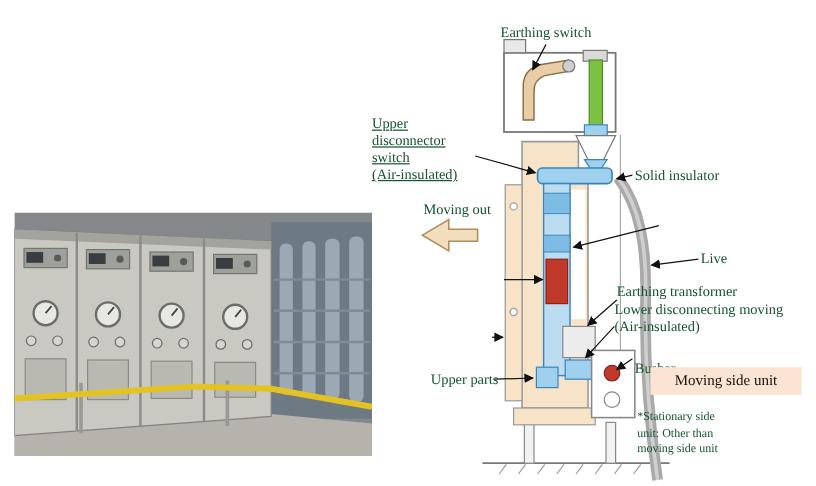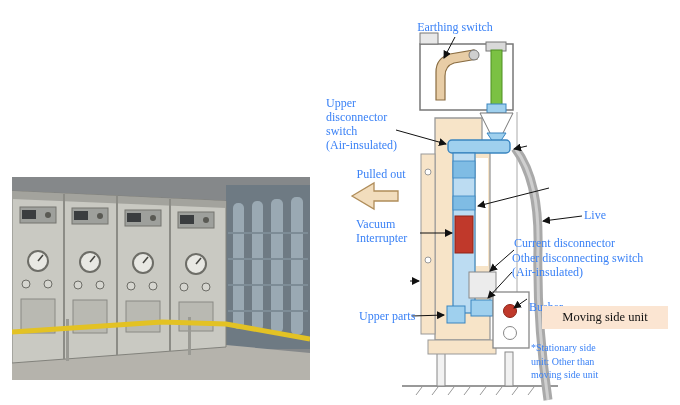--- a/index.html
+++ b/index.html
@@ -13,21 +13,21 @@
   }
   .stage { position:absolute; inset:0; }
   .photo-wrap { position:absolute; left:12px; top:177px; width:298px; height:203px; }
   .diagram-wrap { position:absolute; left:340px; top:0; width:340px; height:405px; }
   .photo-wrap svg, .diagram-wrap svg { display:block; width:100%; height:100%; }
   .label {
     position:absolute;
     font-size:12px;
     line-height:1.18;
     white-space:pre-line;
-    color:#3b82f6;
+    color:#14532d;
   }
   .label.center { text-align:center; }
   .unit-chip {
     position:absolute;
     left:542px; top:306px; width:126px; height:23px;
     background:#fbe5d2;
     display:flex; align-items:center; justify-content:center;
     font-size:12.5px;
   }
   .note { font-size:10px; line-height:1.35; }
@@ -196,37 +196,36 @@
         <path d="M172,272 L148,298"></path>
         <path d="M70,281 L79,281"></path>
         <path d="M187,299 L174,308"></path>
         <path d="M72,316 L104,315"></path>
       </g>
     </svg>
   </div>
 
   <div class="label center" style="left:399px; top:20px; width:112px;">Earthing switch</div>
 
-  <div class="label" style="left:326px; top:96px; width:92px;">Upper
+  <div class="label" style="left:310px; top:96px; width:92px;text-decoration:underline;">Upper
 disconnector
 switch
 (Air-insulated)</div>
 
-
-  <div class="label center" style="left:349px; top:167px; width:64px;">Pulled out</div>
+  <div class="label" style="left:529px; top:139px; width:92px;">Solid insulator</div>
+
+  <div class="label center" style="left:349px; top:167px; width:64px;">Moving out</div>
 
 
   <div class="label" style="left:584px; top:208px; width:46px;">Live</div>
 
-  <div class="label" style="left:356px; top:217px; width:72px;">Vacuum
-Interrupter</div>
-
-  <div class="label" style="left:514px; top:236px; width:122px;">Current disconnector</div>
-
-  <div class="label" style="left:512px; top:251px; width:158px;">Other disconnecting switch
+
+  <div class="label" style="left:514px; top:236px; width:122px;">Earthing transformer</div>
+
+  <div class="label" style="left:512px; top:251px; width:158px;">Lower disconnecting moving
 (Air-insulated)</div>
 
 
   <div class="label" style="left:529px; top:300px; width:52px;">Busbar</div>
 
   <div class="label" style="left:359px; top:309px; width:62px;">Upper parts</div>
 
   <div class="unit-chip">Moving side unit</div>
 
   <div class="label note" style="left:531px; top:341px; width:142px;">*Stationary side

